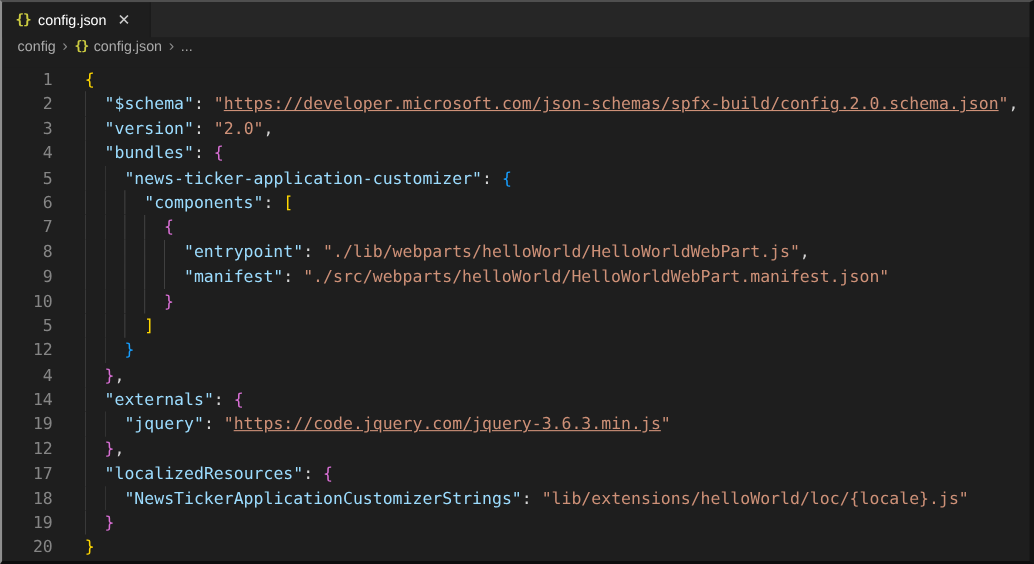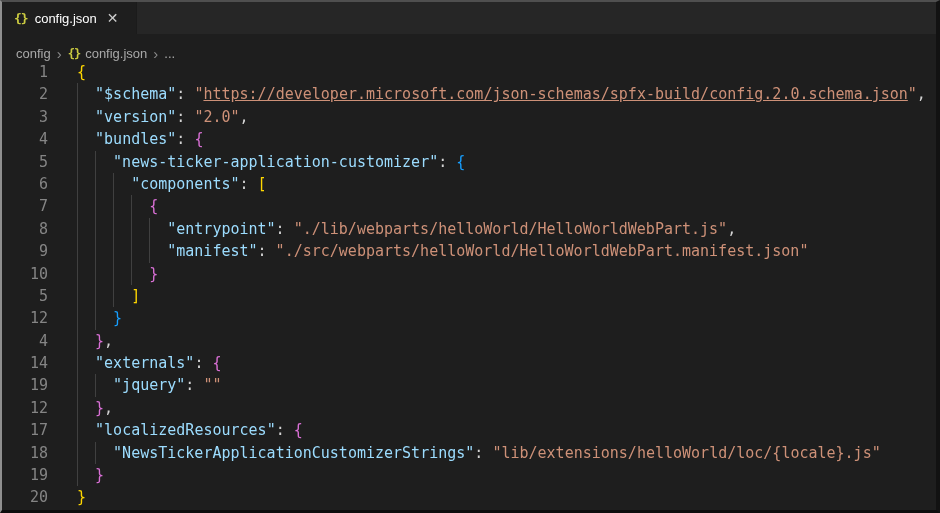--- a/index.html
+++ b/index.html
@@ -38,21 +38,21 @@
   }
   .tab-label{color:var(--tab-fg,#ffffff);font-size:13px;}
   .tab-close{
     color:#cccccc;font-size:14px;margin-left:10px;line-height:1;
     cursor:pointer;
   }
   
   .breadcrumbs{
     height:27px;flex:0 0 27px;
     background:var(--bg-editor,#1e1e1e);
-    display:flex;align-items:flex-end;
+    display:flex;align-items:flex-start;
     padding-left:14px;
     color:var(--crumb-fg,#a9a9a9);
     font-size:13px;
   }
   .crumb{cursor:pointer;}
   .crumb-sep{margin:0 6px;font-size:15px;color:#8a8a8a;line-height:1;}
   .breadcrumbs .json-icon{margin-right:5px;font-size:12px;}
   
   .editor{
     flex:1 1 auto;
@@ -112,21 +112,21 @@
       <div class="line"><span class="num">5</span><span class="code"><span class="guide"></span><span class="guide"></span><span class="tk key">"news-ticker-application-customizer"</span><span class="tk punct">: </span><span class="tk blue">{</span></span></div>
       <div class="line"><span class="num">6</span><span class="code"><span class="guide"></span><span class="guide"></span><span class="guide"></span><span class="tk key">"components"</span><span class="tk punct">: </span><span class="tk gold">[</span></span></div>
       <div class="line"><span class="num">7</span><span class="code"><span class="guide"></span><span class="guide"></span><span class="guide"></span><span class="guide"></span><span class="tk pink">{</span></span></div>
       <div class="line"><span class="num">8</span><span class="code"><span class="guide"></span><span class="guide"></span><span class="guide"></span><span class="guide"></span><span class="guide"></span><span class="tk key">"entrypoint"</span><span class="tk punct">: </span><span class="tk str">"./lib/webparts/helloWorld/HelloWorldWebPart.js"</span><span class="tk punct">,</span></span></div>
       <div class="line"><span class="num">9</span><span class="code"><span class="guide"></span><span class="guide"></span><span class="guide"></span><span class="guide"></span><span class="guide"></span><span class="tk key">"manifest"</span><span class="tk punct">: </span><span class="tk str">"./src/webparts/helloWorld/HelloWorldWebPart.manifest.json"</span></span></div>
       <div class="line"><span class="num">10</span><span class="code"><span class="guide"></span><span class="guide"></span><span class="guide"></span><span class="guide"></span><span class="tk pink">}</span></span></div>
       <div class="line"><span class="num">5</span><span class="code"><span class="guide"></span><span class="guide"></span><span class="guide"></span><span class="tk gold">]</span></span></div>
       <div class="line"><span class="num">12</span><span class="code"><span class="guide"></span><span class="guide"></span><span class="tk blue">}</span></span></div>
       <div class="line"><span class="num">4</span><span class="code"><span class="guide"></span><span class="tk pink">}</span><span class="tk punct">,</span></span></div>
       <div class="line"><span class="num">14</span><span class="code"><span class="guide"></span><span class="tk key">"externals"</span><span class="tk punct">: </span><span class="tk pink">{</span></span></div>
-      <div class="line"><span class="num">19</span><span class="code"><span class="guide"></span><span class="guide"></span><span class="tk key">"jquery"</span><span class="tk punct">: </span><span class="tk str">"</span><span class="tk str">"</span></span></div>
+      <div class="line"><span class="num">19</span><span class="code"><span class="guide"></span><span class="guide"></span><span class="tk key">"jquery"</span><span class="tk punct">: </span><span class="tk str">"</span><span class="tk link">https://code.jquery.com/jquery-3.6.3.min.js</span><span class="tk str">"</span></span></div>
       <div class="line"><span class="num">12</span><span class="code"><span class="guide"></span><span class="tk pink">}</span><span class="tk punct">,</span></span></div>
       <div class="line"><span class="num">17</span><span class="code"><span class="guide"></span><span class="tk key">"localizedResources"</span><span class="tk punct">: </span><span class="tk pink">{</span></span></div>
       <div class="line"><span class="num">18</span><span class="code"><span class="guide"></span><span class="guide"></span><span class="tk key">"NewsTickerApplicationCustomizerStrings"</span><span class="tk punct">: </span><span class="tk str">"lib/extensions/helloWorld/loc/{locale}.js"</span></span></div>
       <div class="line"><span class="num">19</span><span class="code"><span class="guide"></span><span class="tk pink">}</span></span></div>
       <div class="line"><span class="num">20</span><span class="code"><span class="tk gold">}</span></span></div>
     </div>
 
 </div>
 
 </body></html>

